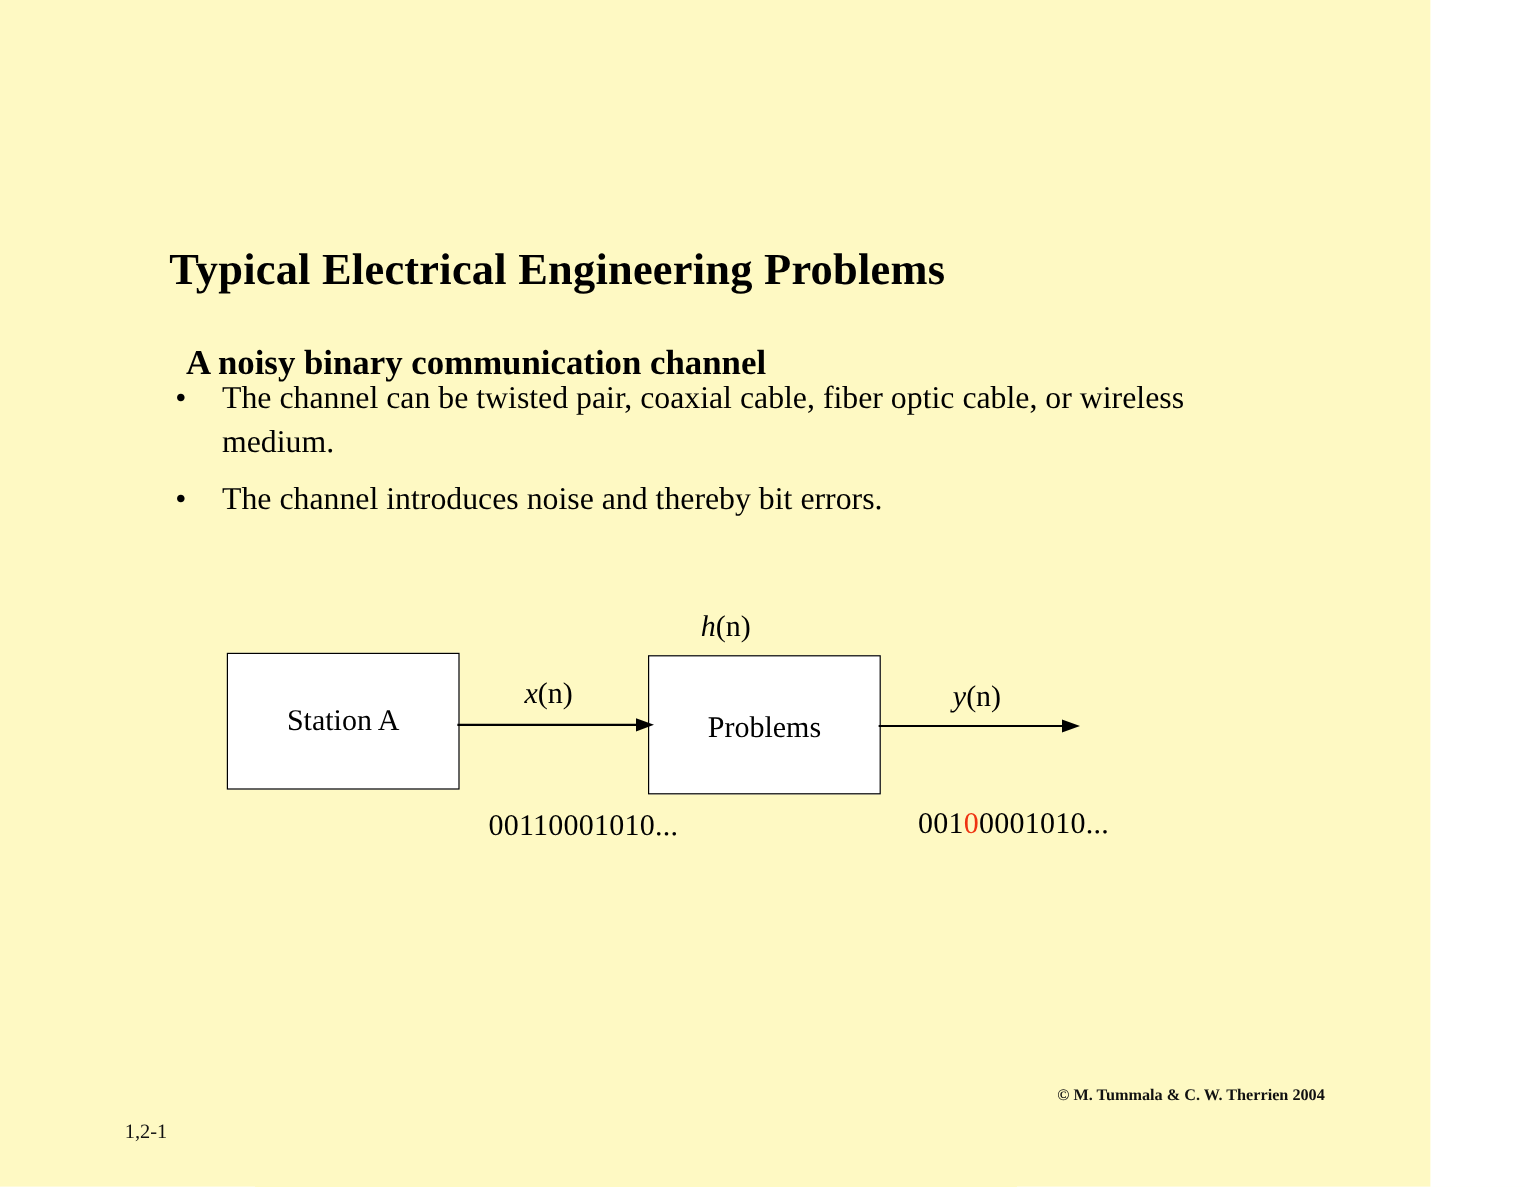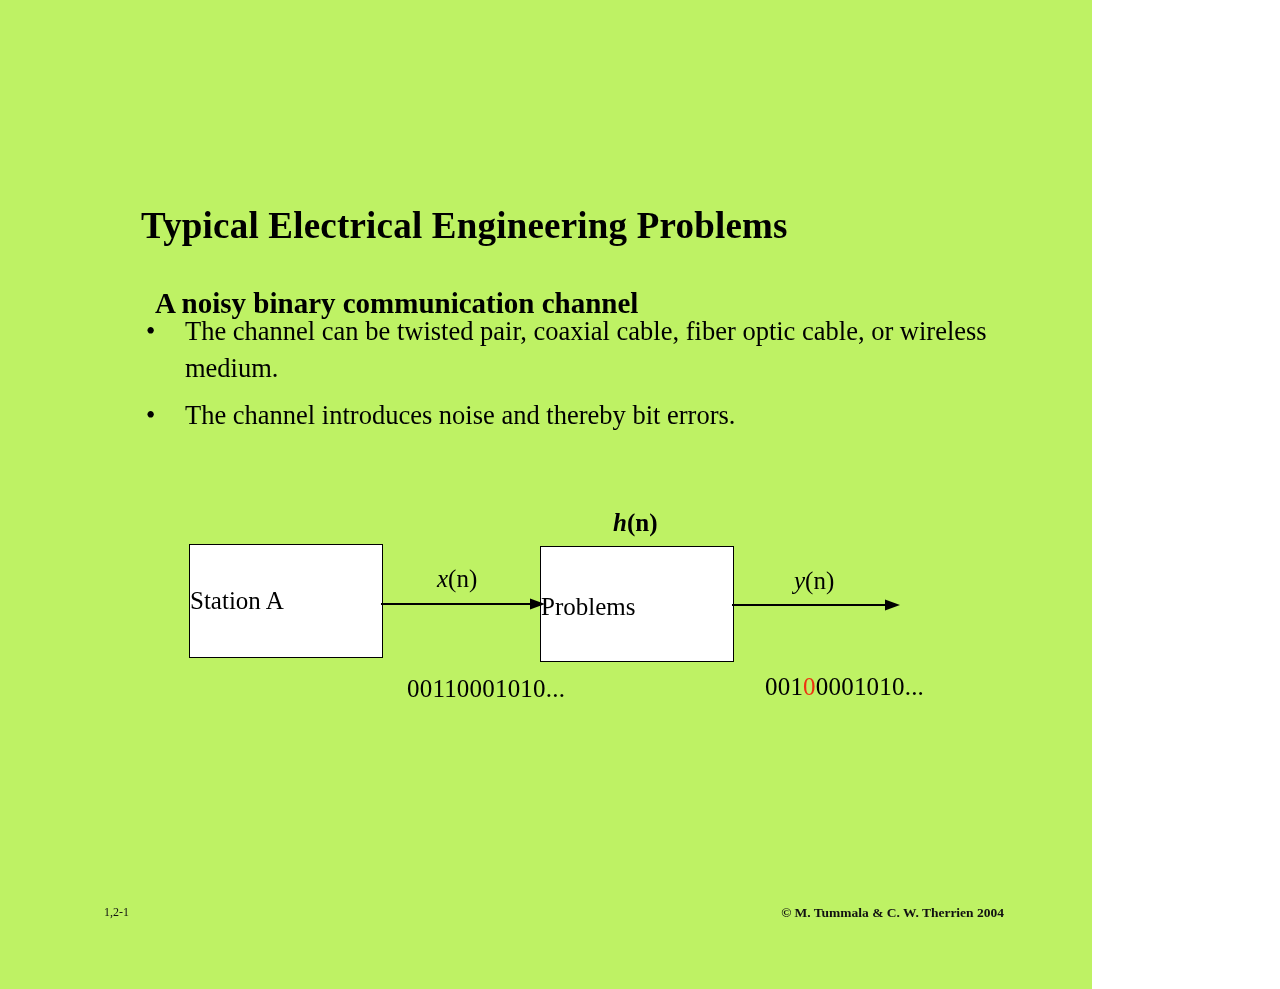--- a/index.html
+++ b/index.html
@@ -7,23 +7,23 @@
     margin: 0;
     padding: 0;
     background: #ffffff;
   }
   body {
     font-family: "Liberation Serif", "DejaVu Serif", serif;
     color: #000000;
   }
   #slide {
     position: relative;
-    width: 1092px;
+    width: 1192px;
     height: 989px;
-    background: #bef264;
+    background: #fef9c3;
     overflow: hidden;
   }
 
   
   #slide-title {
     position: absolute;
     left: 141px;
     top: 180px;
     font-size: 37px;
     font-weight: bold;
@@ -75,21 +75,21 @@
     height: 989px;
     pointer-events: none;
   }
   .dbox {
     position: absolute;
     border: 1.6px solid #000000;
     background: #ffffff;
     box-sizing: border-box;
     display: flex;
     align-items: center;
-    justify-content: flex-start;
+    justify-content: center;
     pointer-events: auto;
   }
   .dbox-label {
     font-size: 25px;
     line-height: 1;
   }
   #box-station-a { left: 189px; top: 544px; width: 194px; height: 114px; }
   #box-channel   { left: 540px; top: 546px; width: 194px; height: 116px; }
   #box-station-b { left: 895px; top: 546px; width: 196px; height: 115px; }
 
@@ -105,42 +105,42 @@
   #arrow-x { left: 381px; top: 592px; width: 164px; height: 24px; }
   #arrow-y { left: 732px; top: 593px; width: 168px; height: 24px; }
 
   .sig-label {
     position: absolute;
     font-size: 25px;
     line-height: 1;
     white-space: nowrap;
   }
   .sig-label .var { font-style: italic; }
-  #label-h { left: 613px; top: 510px; font-weight: bold; }
+  #label-h { left: 584px; top: 510px; }
   #label-x { left: 437px; top: 566px; }
   #label-y { left: 794px; top: 568px; }
 
   .bitstring {
     position: absolute;
     font-size: 25px;
     line-height: 1;
     white-space: nowrap;
     letter-spacing: 0.2px;
     margin-left: 30px;
   }
   #bits-tx { left: 377px; top: 676px; }
   #bits-rx { left: 735px; top: 674px; }
   .bit-error { color: #ee3311; }
 
   
   #page-marker {
     position: absolute;
     left: 104px;
-    top: 906px;
-    font-size: 12px;
+    top: 934px;
+    font-size: 17px;
     line-height: 1;
     color: #111111;
   }
   #copyright {
     position: absolute;
     right: 88px;
     top: 906px;
     font-size: 13.5px;
     line-height: 1;
     font-weight: bold;

